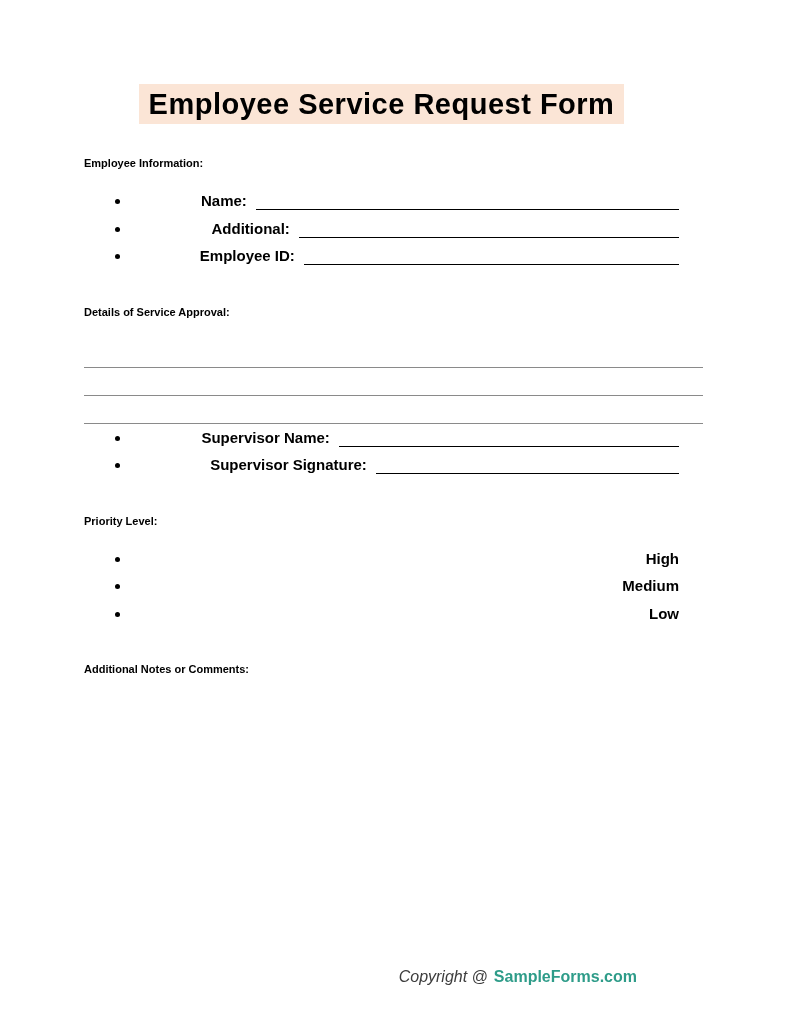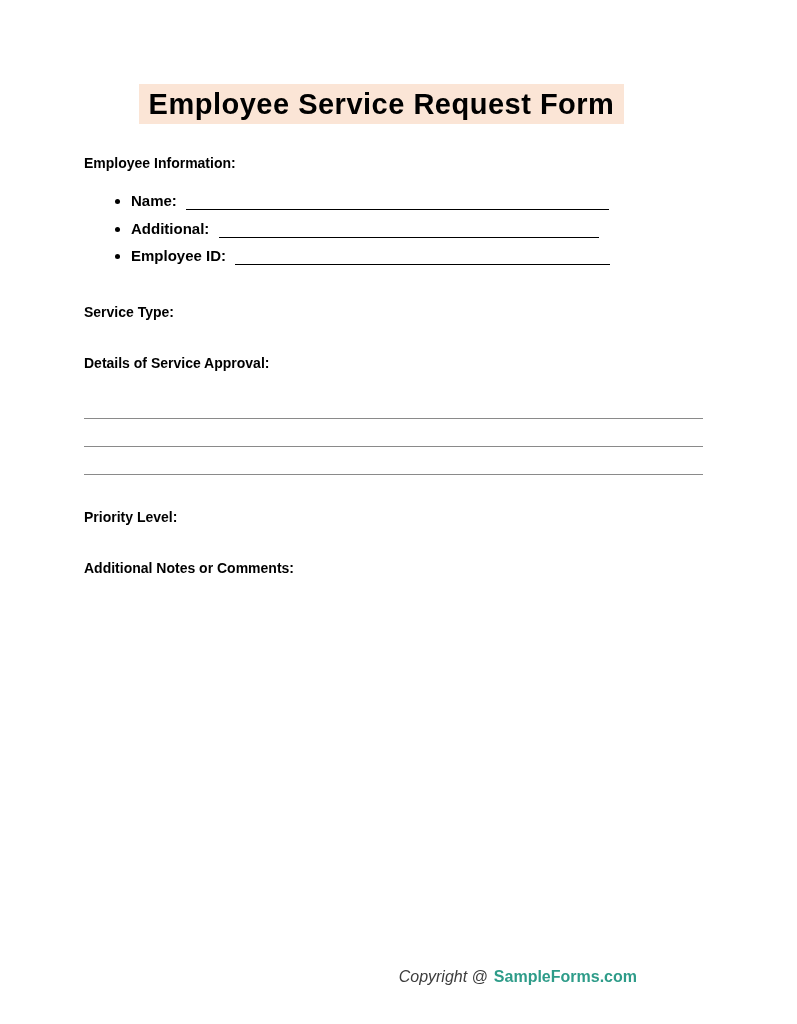--- a/index.html
+++ b/index.html
@@ -24,36 +24,37 @@
     display:inline-block;
     background:var(--hl);
     font-size:29px;
     font-weight:700;
     line-height:40px;
     padding:0 10px;
     letter-spacing:0.5px;
     white-space:nowrap;
   }
   h2{
-    font-size:14px;
+    font-size:11px;
     font-weight:700;
     margin:33px 0 15px 0;
     line-height:18px;
   }
   h2.first{margin-top:30px;}
   ul{
     margin:0;
     padding:0 0 0 47px;
     list-style:disc;
   }
   li{
     font-size:15px;
     font-weight:700;
     line-height:27.5px;
     white-space:nowrap;
+    text-align:right;
   }
   .lbl{font-weight:700;}
   .blank{
     display:inline-block;
     border-bottom:1.6px solid #000;
     height:12px;
     margin-left:5px;
     vertical-align:-4px;
   }
   .w423{width:423px;}
@@ -103,31 +104,51 @@
     <li>
       <span class="lbl">Additional:</span>
       <span class="blank w380"></span>
     </li>
     <li>
       <span class="lbl">Employee ID:</span>
       <span class="blank w375"></span>
     </li>
   </ul>
 
-  <h2>Service Type:</h2>
 
   <h2>Details of Service Approval:</h2>
   <div class="rules">
     <div class="rule-line"></div>
     <div class="rule-line"></div>
     <div class="rule-line"></div>
   </div>
 
+  <ul>
+    <li>
+      <span class="lbl">Supervisor Name:</span>
+      <span class="blank w340"></span>
+    </li>
+    <li>
+      <span class="lbl">Supervisor Signature:</span>
+      <span class="blank w303"></span>
+    </li>
+  </ul>
 
   <h2>Priority Level:</h2>
+  <ul>
+    <li>
+      <span class="lbl">High</span>
+    </li>
+    <li>
+      <span class="lbl">Medium</span>
+    </li>
+    <li>
+      <span class="lbl">Low</span>
+    </li>
+  </ul>
 
   <h2>Additional Notes or Comments:</h2>
 
   <div class="footer">
     <span class="copyright">Copyright @</span><a class="brand">SampleForms.com</a>
   </div>
 
 </div>
 
 </body></html>

